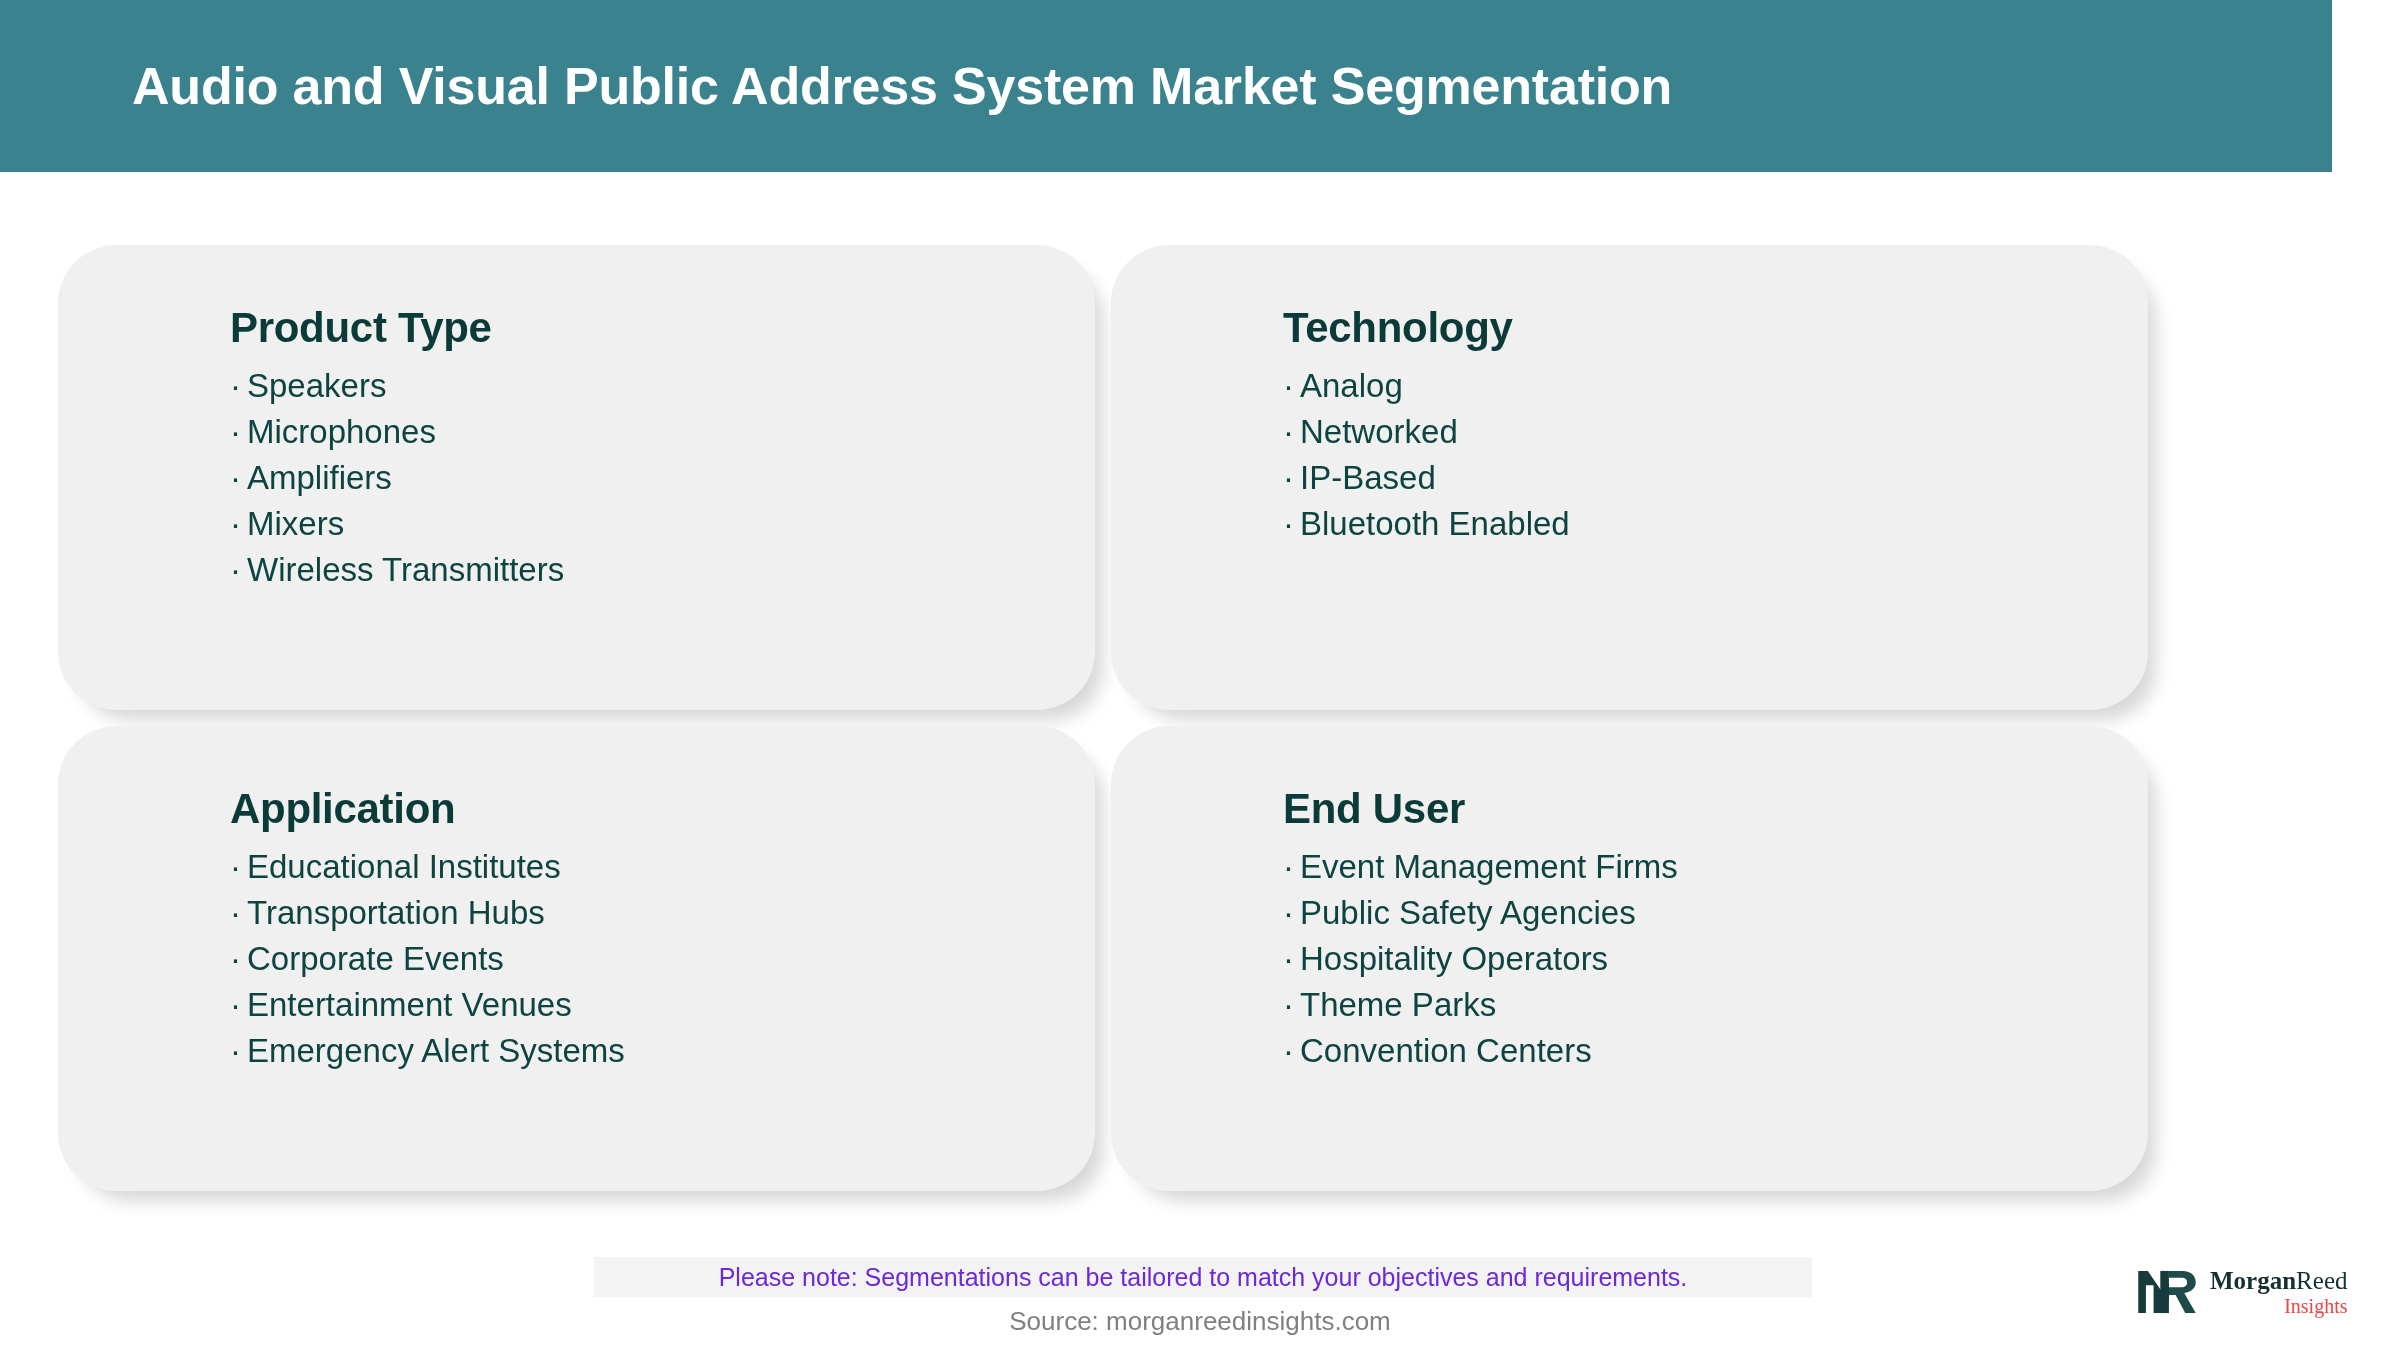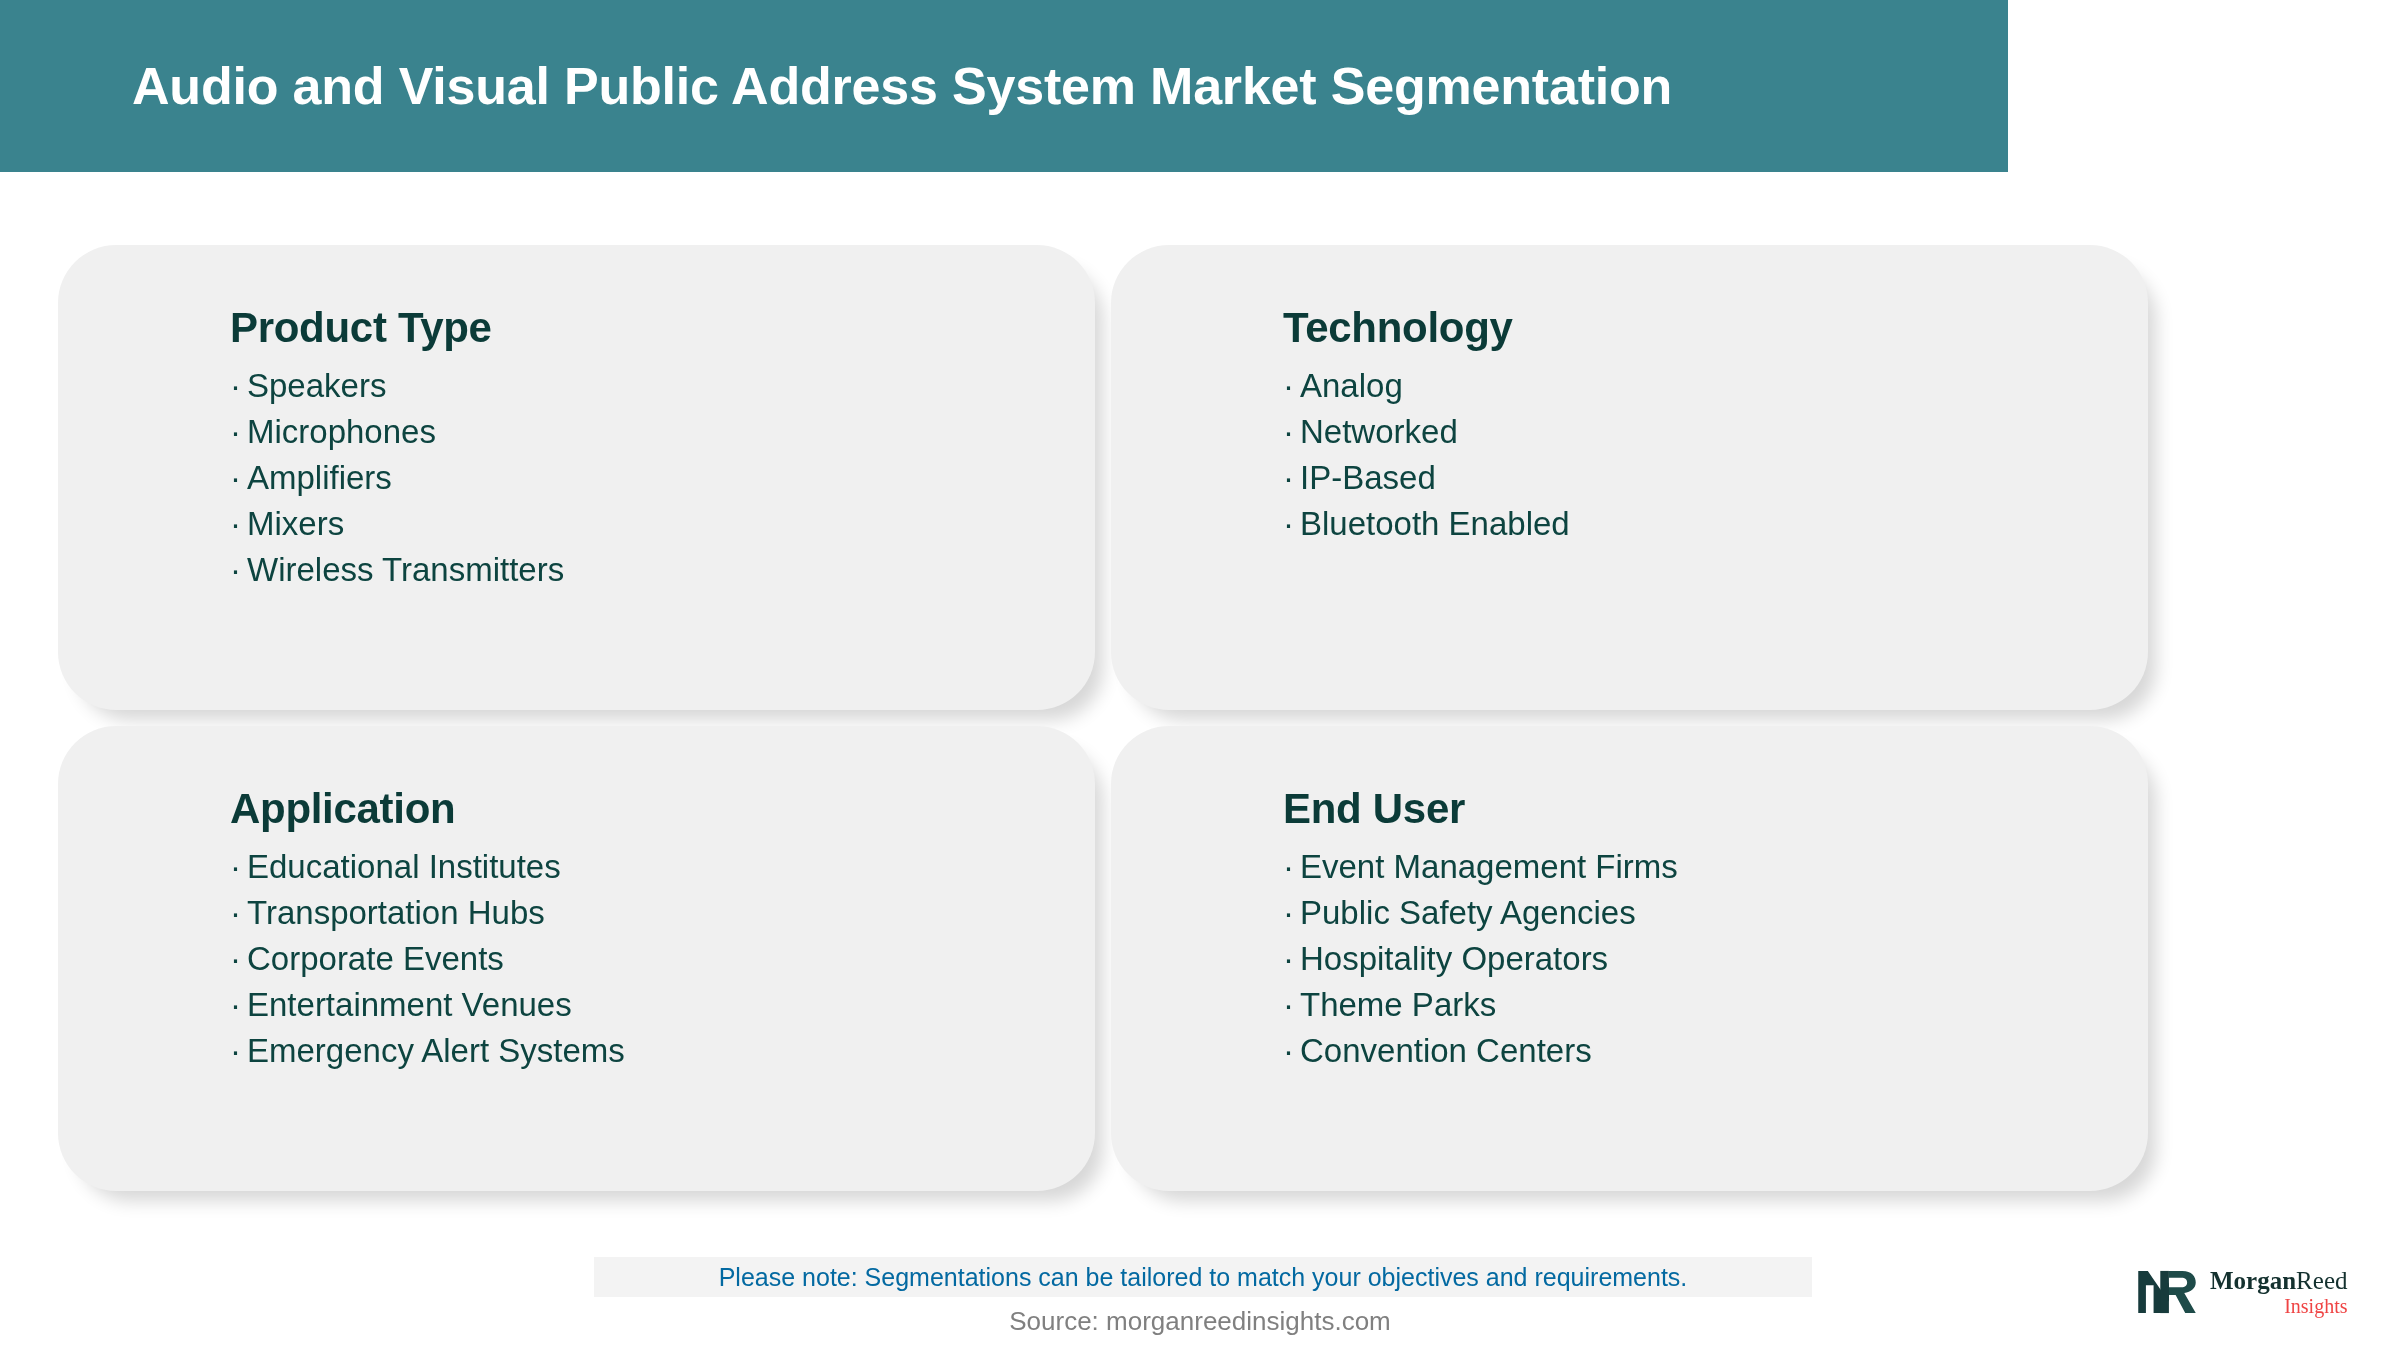--- a/index.html
+++ b/index.html
@@ -7,21 +7,21 @@
     width:2400px; height:1350px;
     background:#ffffff;
     font-family:"Liberation Sans", sans-serif;
     overflow:hidden;
   }
   .page { position:relative; width:2400px; height:1350px; background:#ffffff; }
 
   
   .header {
     position:absolute; left:0; top:0;
-    width:2008px; height:172px;
+    width:2332px; height:172px;
     background:#3a838e;
     display:flex; align-items:center;
   }
   .header-title {
     margin-left:132px;
     color:#ffffff;
     font-size:52px;
     font-weight:bold;
     letter-spacing:-0.2px;
     white-space:nowrap;
@@ -69,21 +69,21 @@
 
   
   .note-box {
     position:absolute;
     left:594px; top:1257px;
     width:1218px; height:40px;
     background:#f3f3f3;
     display:flex; align-items:center; justify-content:center;
   }
   .note-text {
-    color:#0369a1;
+    color:#6d28d9;
     font-size:25px;
     white-space:nowrap;
   }
   .source-text {
     position:absolute;
     left:0; top:1306px;
     width:2400px;
     text-align:center;
     color:#808080;
     font-size:26px;

